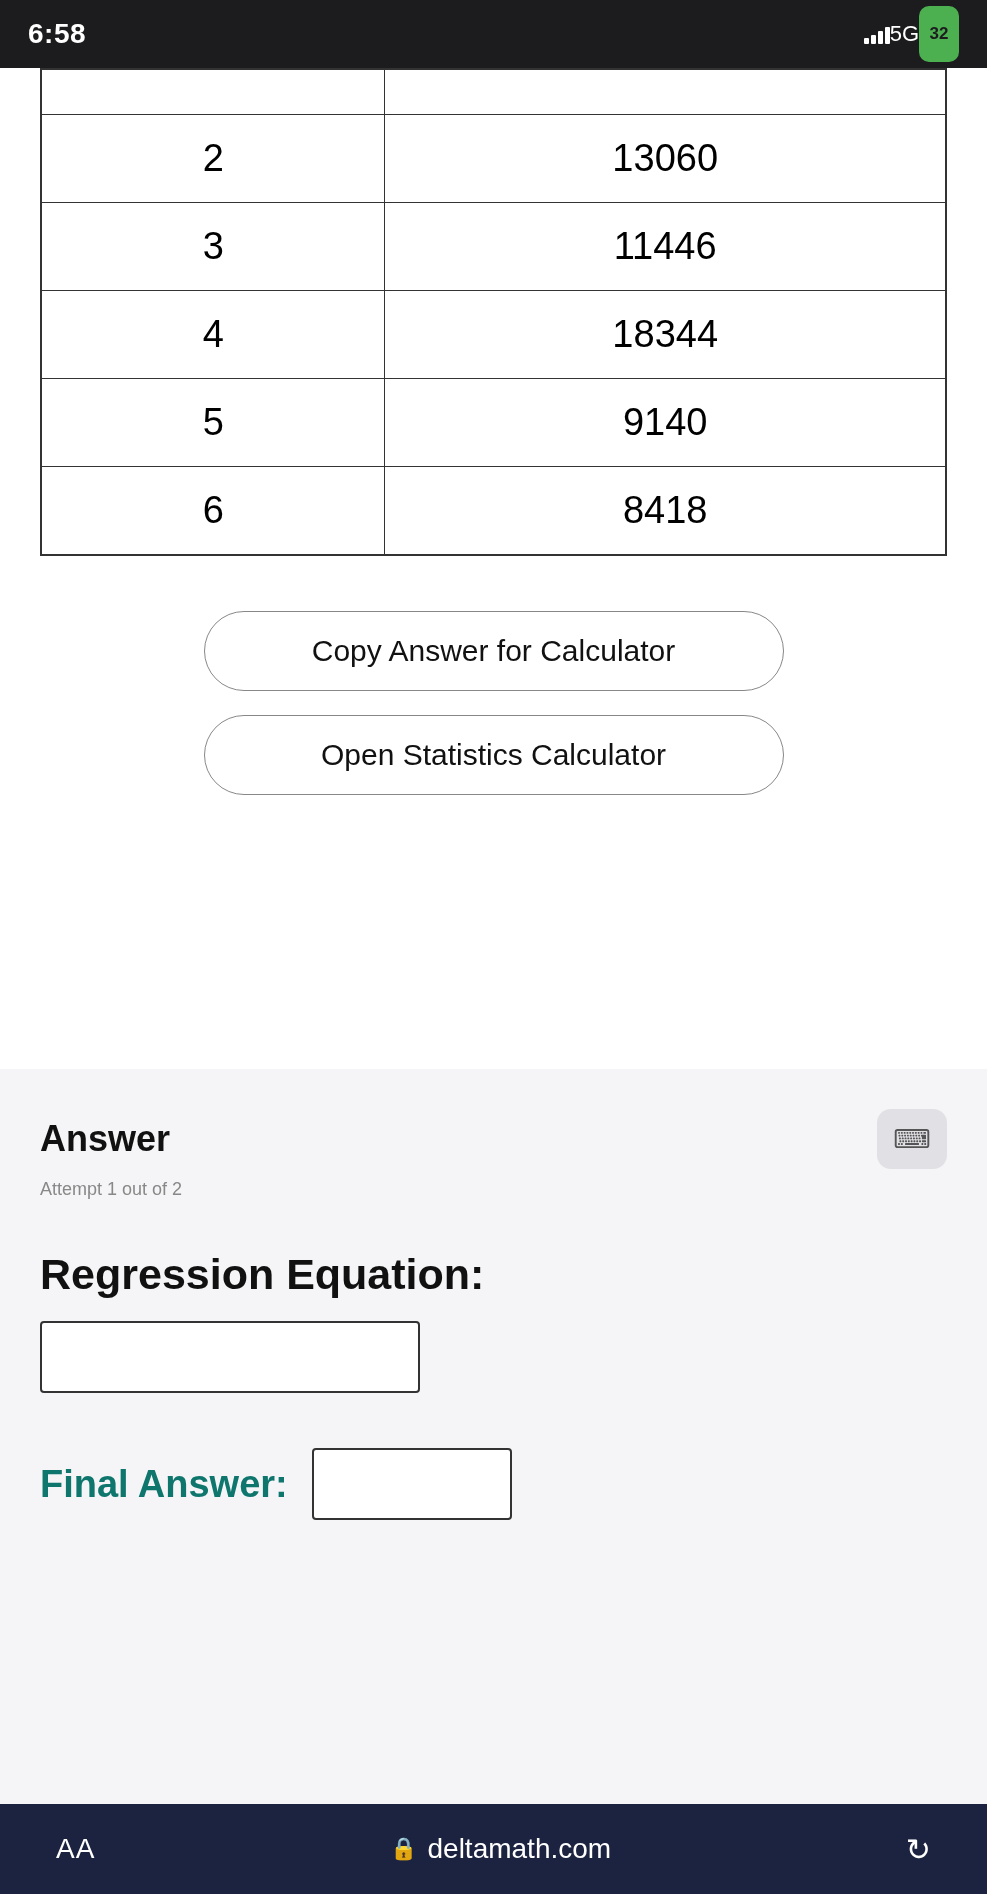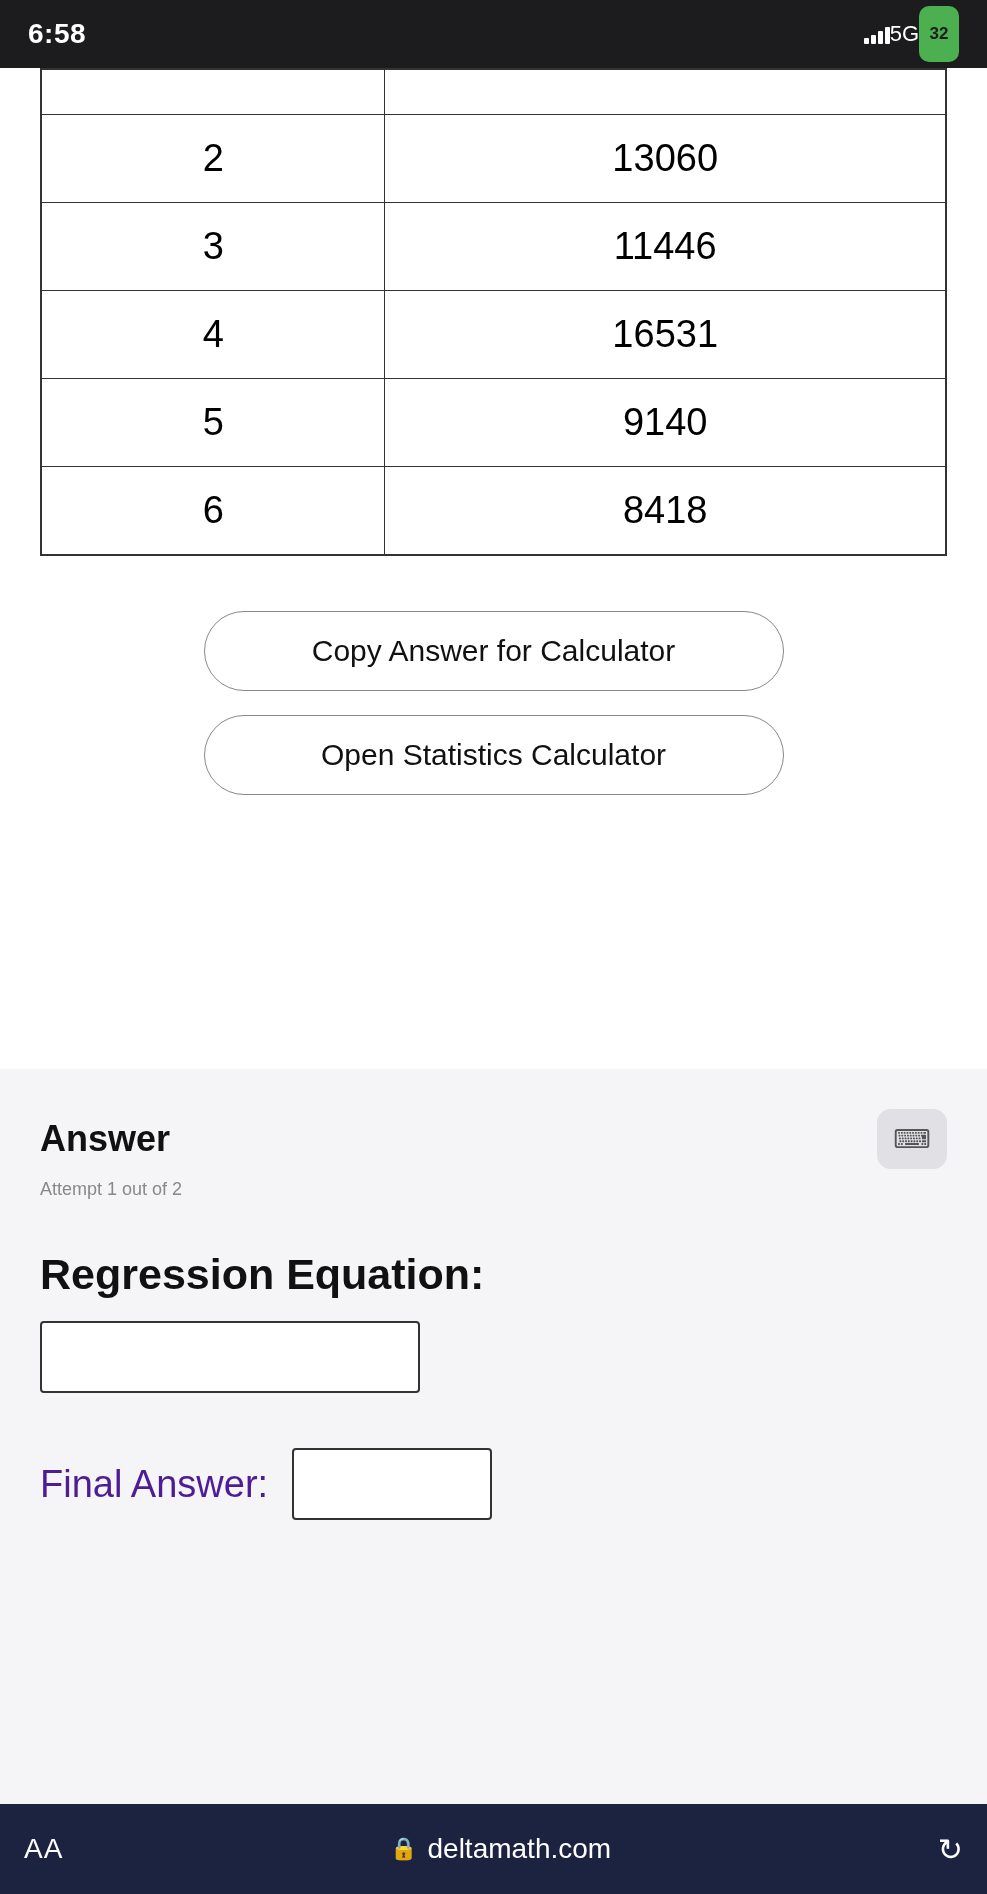--- a/index.html
+++ b/index.html
@@ -191,42 +191,42 @@
     }
 
     .final-answer-row {
       display: flex;
       align-items: center;
       gap: 24px;
     }
 
     .final-answer-label {
       font-size: 38px;
-      font-weight: 400;
-      color: #4c1d95;
+      font-weight: 700;
+      color: #0f766e;
     }
 
     .final-answer-input {
       width: 200px;
       height: 72px;
       border: 2px solid #333;
       border-radius: 4px;
       font-size: 28px;
       padding: 0 14px;
       background: #fff;
     }
 
     
     .browser-bar {
       background: #1c2340;
       height: 90px;
       display: flex;
       align-items: center;
       justify-content: space-between;
-      padding: 0 24px;
+      padding: 0 56px;
       flex-shrink: 0;
     }
 
     .browser-aa {
       font-size: 28px;
       color: #fff;
       font-weight: 500;
       letter-spacing: 1px;
     }
 
@@ -275,21 +275,21 @@
       <tr>
         <td>2</td>
         <td>13060</td>
       </tr>
       <tr>
         <td>3</td>
         <td>11446</td>
       </tr>
       <tr>
         <td>4</td>
-        <td>16531</td>
+        <td>18344</td>
       </tr>
       <tr>
         <td>5</td>
         <td>9140</td>
       </tr>
       <tr>
         <td>6</td>
         <td>8418</td>
       </tr>
     </tbody>

